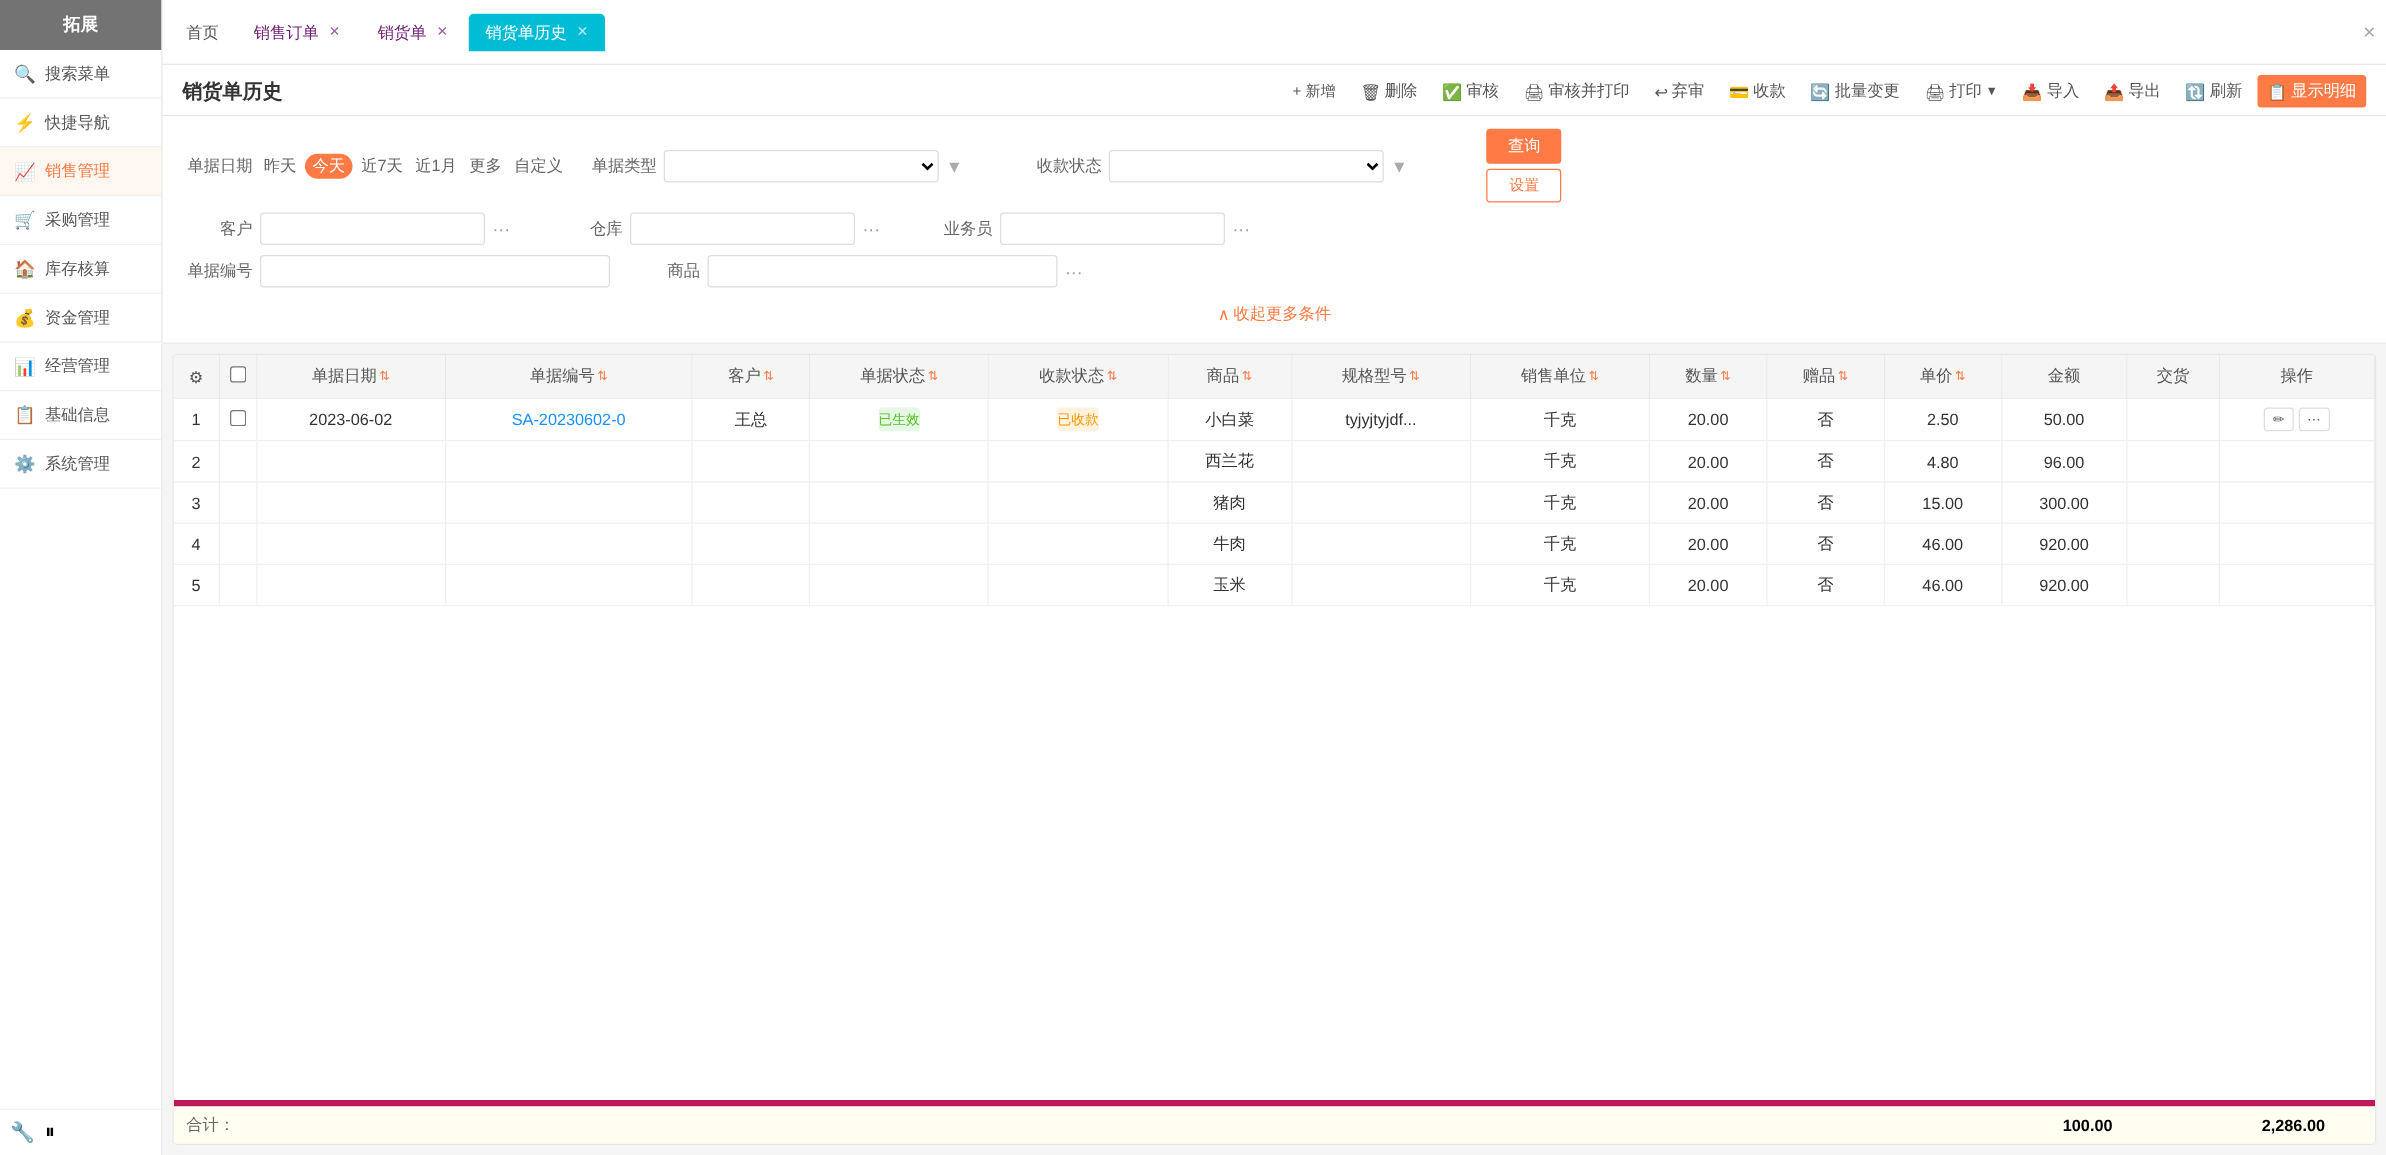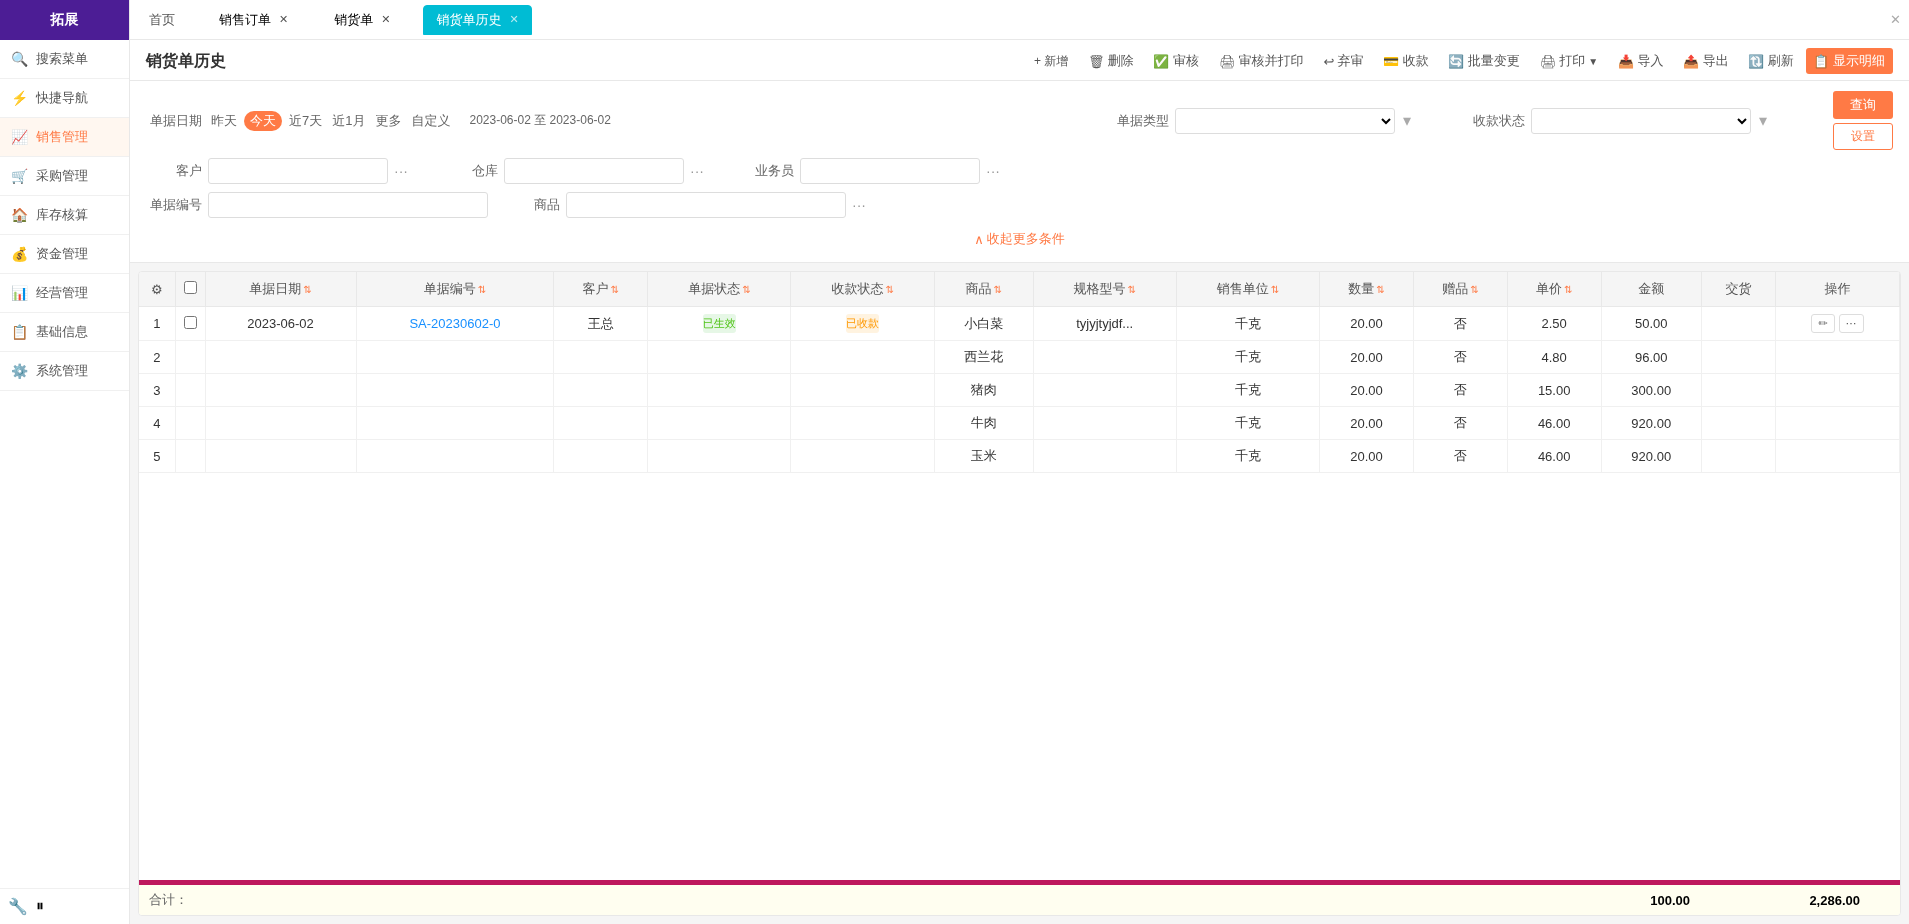--- a/index.html
+++ b/index.html
@@ -10,21 +10,21 @@
       width: 130px;
       background: #fff;
       border-right: 1px solid #e8e8e8;
       display: flex;
       flex-direction: column;
       height: 100%;
       flex-shrink: 0;
     }
     .sidebar-logo {
       height: 40px;
-      background: #4c1d95;
+      background: #737373;
       display: flex;
       align-items: center;
       justify-content: center;
       color: #fff;
       font-size: 14px;
       font-weight: bold;
     }
     .sidebar-item {
       display: flex;
       align-items: center;
@@ -51,34 +51,34 @@
       flex-direction: column;
       overflow: hidden;
     }
 
     
     .tab-bar {
       display: flex;
       align-items: center;
       background: #fff;
       border-bottom: 1px solid #e8e8e8;
-      height: 40px;
+      height: 52px;
       padding: 0 8px;
-      gap: 20px;
+      gap: 4px;
       justify-content: center;
     }
     .tab {
       display: flex;
       align-items: center;
       padding: 0 12px;
       height: 30px;
       border: 1px solid transparent;
       border-radius: 4px 4px 0 0;
       cursor: pointer;
-      color: #000000;
+      color: #701a75;
       gap: 6px;
       font-size: 13px;
       white-space: nowrap;
     }
     .tab.active {
       background: #00bcd4;
       color: #fff;
       border-color: #00bcd4;
     }
     .tab-close {
@@ -497,23 +497,20 @@
           <span class="filter-label">单据日期</span>
           <div class="date-shortcuts">
             <span class="date-shortcut">昨天</span>
             <span class="date-shortcut active">今天</span>
             <span class="date-shortcut">近7天</span>
             <span class="date-shortcut">近1月</span>
             <span class="date-shortcut">更多</span>
             <span class="date-shortcut">自定义</span>
           </div>
         </div>
-        <div style="display:flex;align-items:center;gap:6px;flex:1;">
-          <span class="date-range">2023-06-02 至 2023-06-02</span>
-        </div>
         <div class="filter-item" style="min-width:340px;">
           <span class="filter-label">单据类型</span>
           <select class="filter-select" style="width:220px;">
             <option></option>
           </select>
           <span style="color:#aaa;font-size:16px;margin-left:2px;">▾</span>
         </div>
         <div class="filter-item" style="min-width:340px;">
           <span class="filter-label">收款状态</span>
           <select class="filter-select" style="width:220px;">

